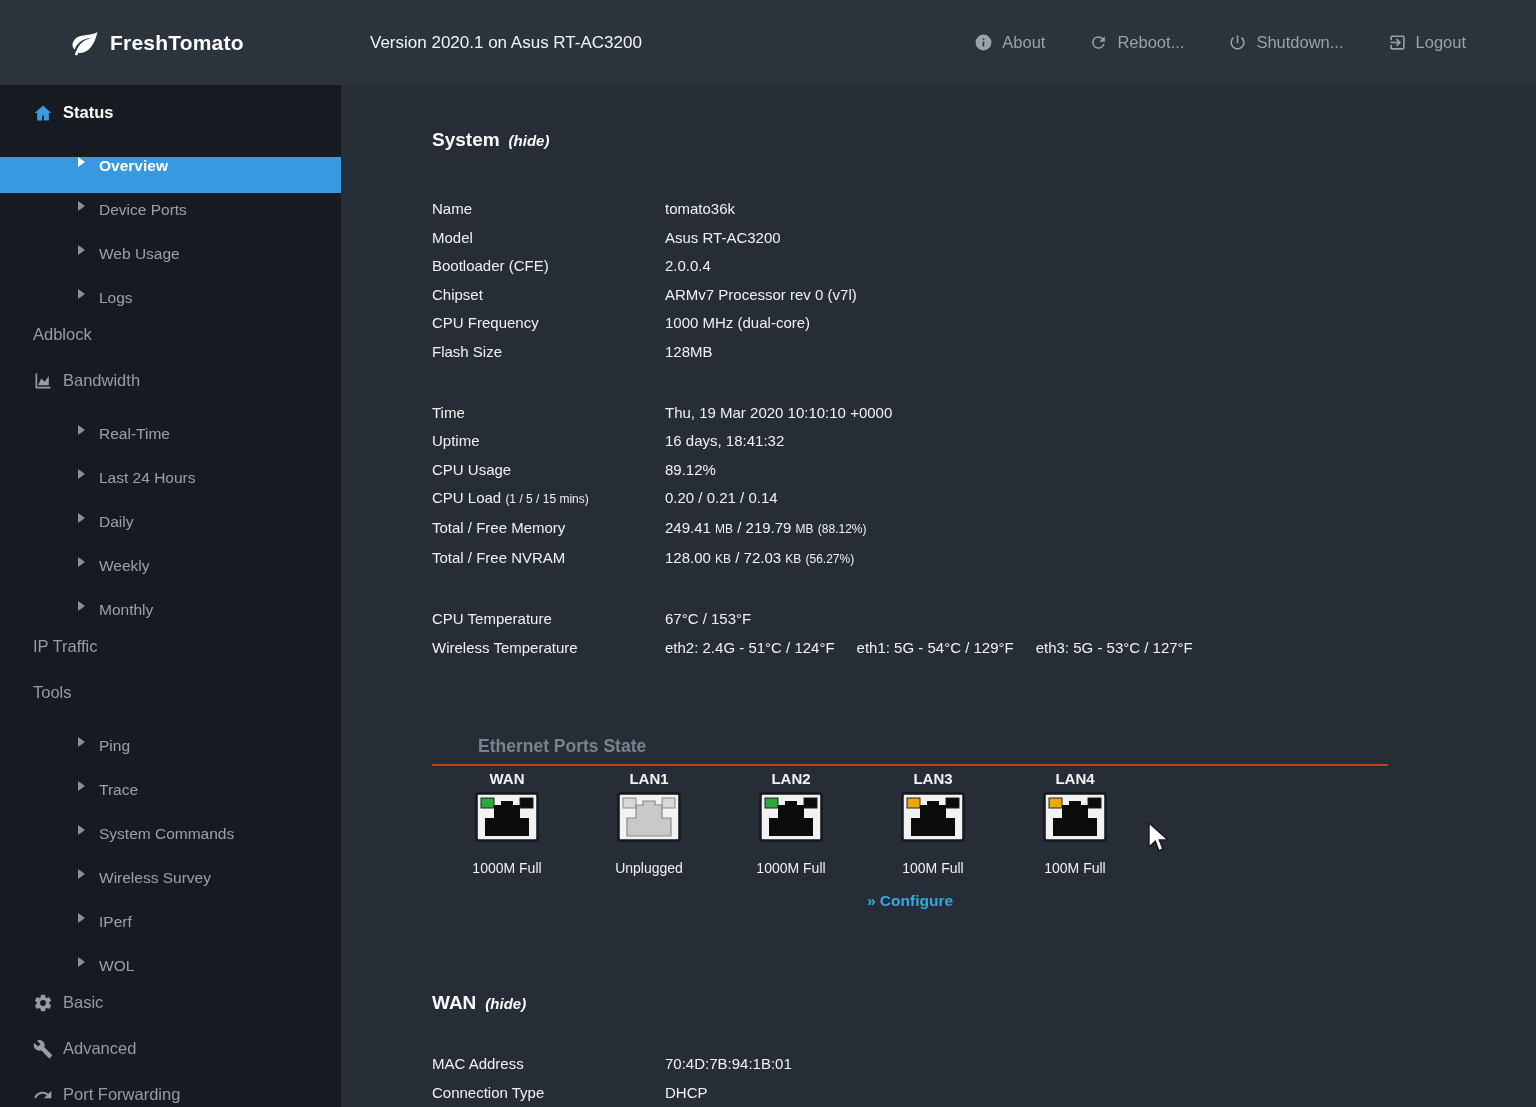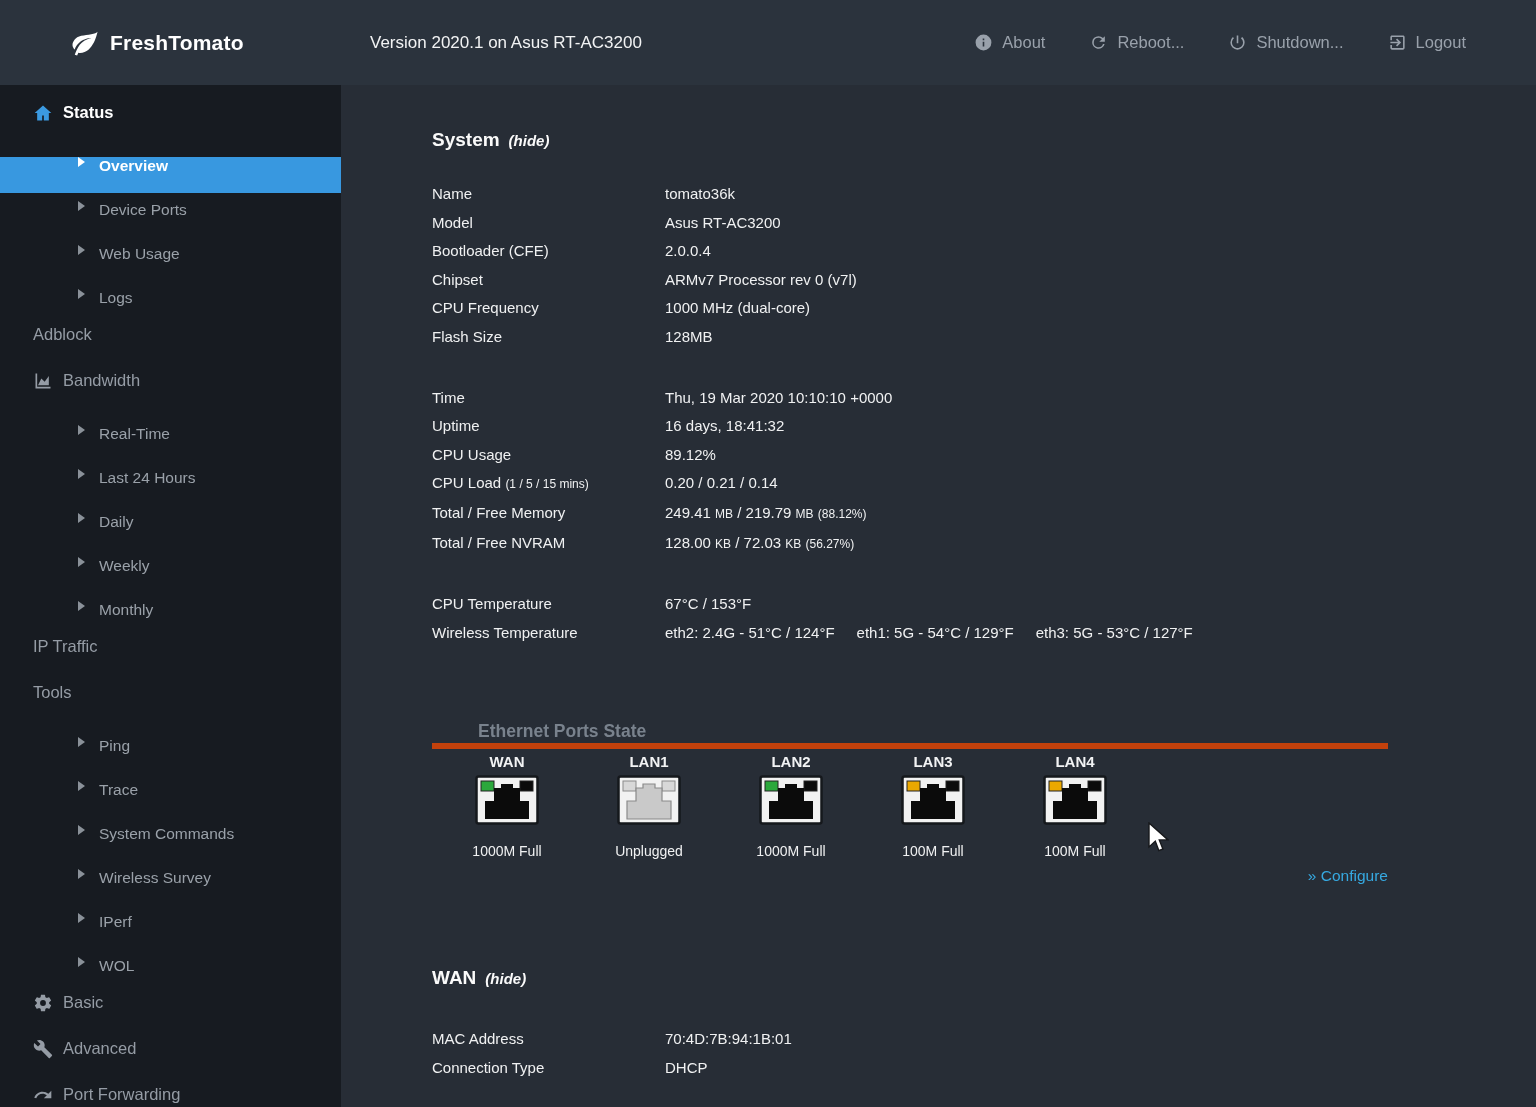--- a/index.html
+++ b/index.html
@@ -50,41 +50,41 @@
     background:#3898e0; color:#ffffff; font-weight:bold;
   }
   .nav-sub.active .tri { border-left-color:#ffffff; }
 
   
   main {
     flex:1; padding:44px 0 0 91px; position:relative; background:#272d36;
   }
   .sec-title { font-size:19px; font-weight:bold; color:#fafafa; }
   .hide-link { font-size:15px; font-weight:bold; font-style:italic; margin-left:9px; color:#fafafa; cursor:pointer; }
-  .rows { margin-top:29px; }
+  .rows { margin-top:44px; }
   .rows + .rows { margin-top:32px; }
   .row { display:flex; line-height:28.6px; font-size:15px; }
   .row .lbl { width:233px; flex:0 0 233px; }
   .row .val { flex:1; }
   .small { font-size:12px; }
   .gappart { margin-left:22px; }
 
   
   .eth { margin-top:74px; width:956px; }
   .eth-head {
     font-size:17.5px; font-weight:bold; color:#79828d;
-    padding-left:46px; padding-bottom:1px;
-    border-bottom:6px solid #c2410c;
+    padding-left:46px; padding-bottom:7px;
+    border-bottom:2px solid #c2410c;
   }
   .ports { display:flex; margin-left:4px; margin-top:4px; }
   .port { width:142px; text-align:center; }
   .port-name { font-size:15px; font-weight:bold; color:#f2f3f4; }
   .port-icon { margin-top:5px; }
   .port-speed { font-size:14px; color:#f0f1f2; margin-top:14px; }
-  .configure { text-align:right; margin-top:8px; }
+  .configure { text-align:center; margin-top:16px;font-weight:bold; }
   .configure a { color:#36a9e1; font-size:15.5px; text-decoration:none; cursor:pointer; }
 
   .wan-sec { margin-top:82px; }
   .wan-rows { margin-top:36px; }
 
   
   .cursor { position:absolute; left:806px; top:737px; pointer-events:none; }
 </style>
 </head>
 <body>

